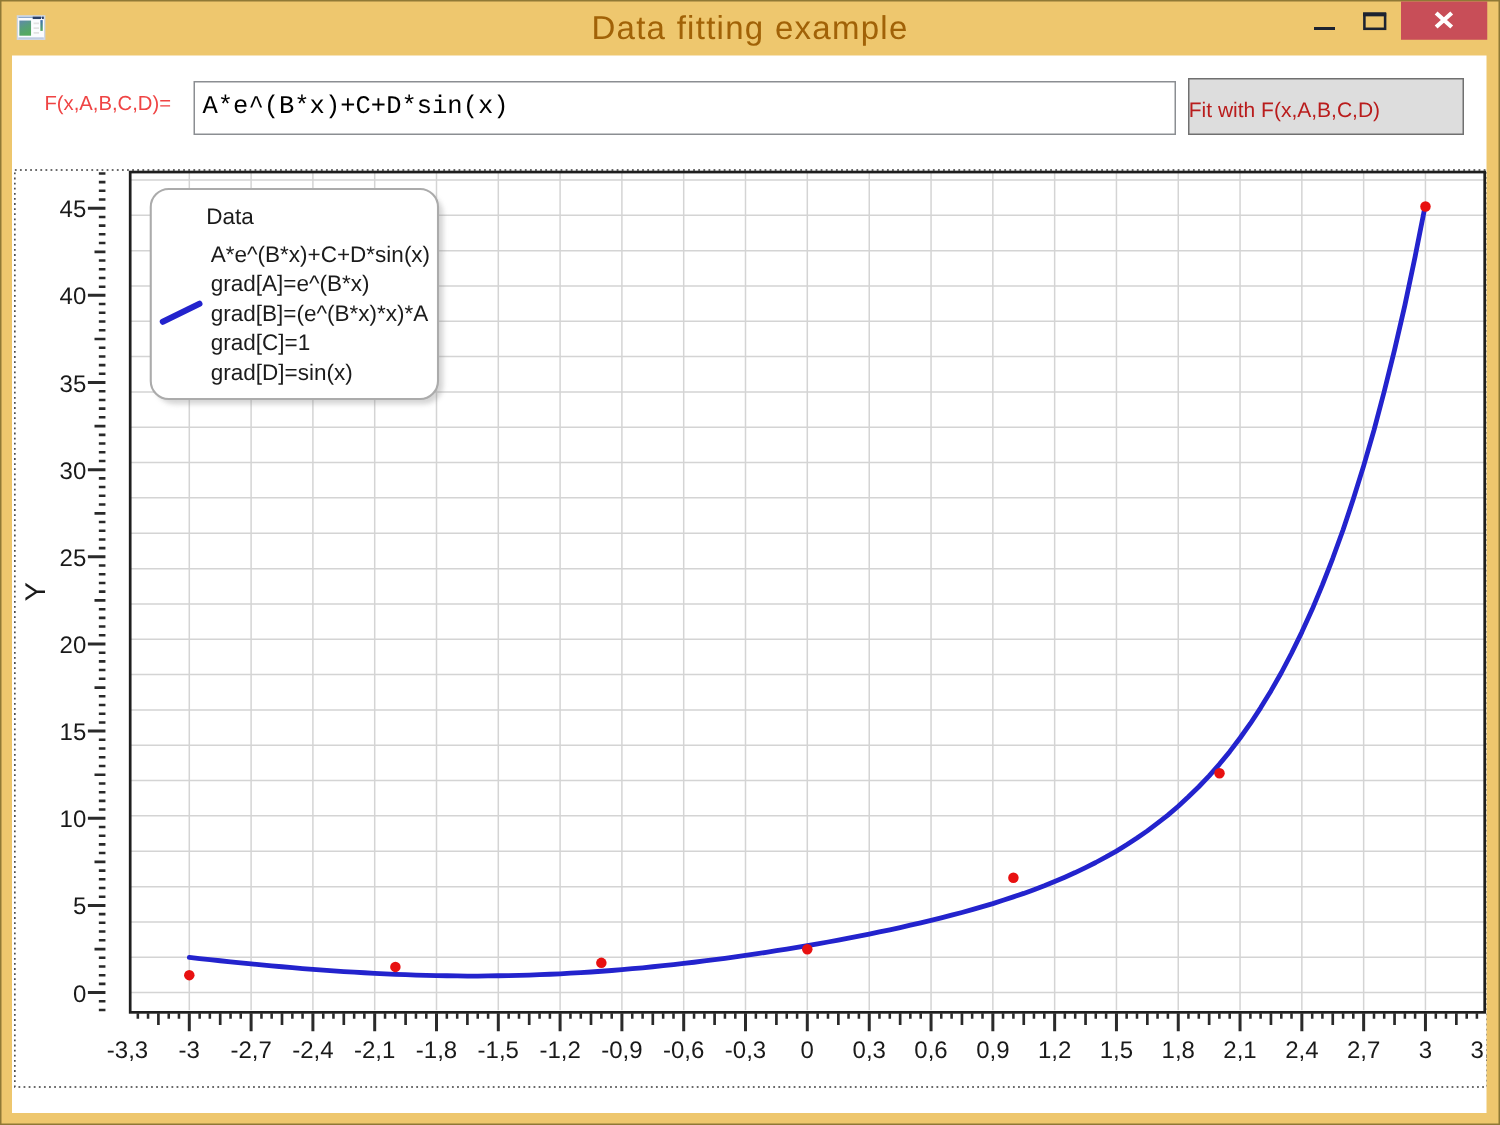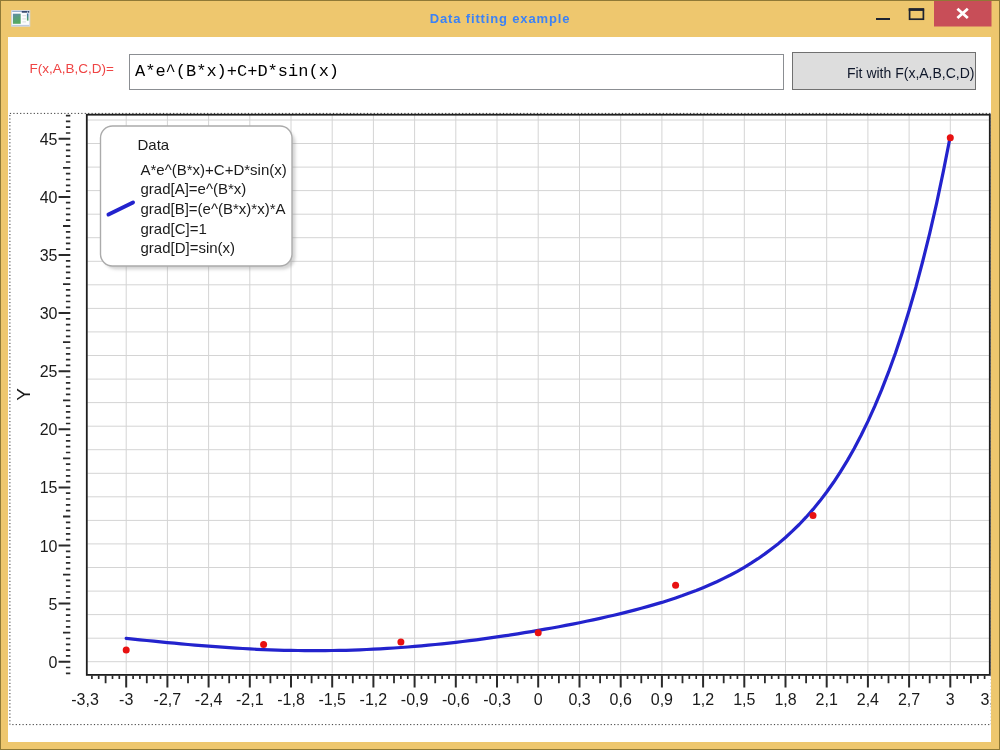--- a/index.html
+++ b/index.html
@@ -1,20 +1,20 @@
 <!DOCTYPE html>
 <html><head><meta charset="utf-8"><style>
 * { margin:0; padding:0; box-sizing:border-box; }
 html,body { width:1000px; height:750px; overflow:hidden; font-family:"Liberation Sans",sans-serif; }
 .window { position:absolute; left:0; top:0; width:1000px; height:750px; background:#eec76e; border:1px solid #8f7936; }
-.title { position:absolute; left:0; top:0; height:37px; line-height:37px; width:100%; text-align:center; font-size:13px; letter-spacing:0.85px; color:#3b82f6;font-weight:bold; }
+.title { position:absolute; left:0; top:0; height:37px; line-height:37px; width:100%; text-align:center; font-size:22px; letter-spacing:0.85px; color:#a16207; }
 .content { position:absolute; left:8px; top:37px; width:983px; height:704.5px; background:#fff; }
 .lbl { position:absolute; left:20px; top:60.5px; width:94px; text-align:right; font-size:13.5px; color:#ef4444; }
 .tbox { position:absolute; left:129px; top:53.5px; width:655px; height:36px; border:1px solid #8b8e92; background:#fff; font-family:"Liberation Mono",monospace; font-size:17px; color:#000; line-height:34px; padding-left:5px; white-space:pre; }
-.btn { position:absolute; left:791.5px; top:52px; width:184px; height:38px; background:#dddddd; border:1px solid #707070; font-size:14px; color:#0f172a; text-align:right; line-height:40px; }
+.btn { position:absolute; left:791.5px; top:52px; width:184px; height:38px; background:#dddddd; border:1px solid #707070; font-size:14px; color:#b91c1c; text-align:left; line-height:40px; }
 .minb { position:absolute; left:875.8px; top:17.6px; width:14px; height:2.7px; background:#1d2330; }
 .chartsvg { position:absolute; left:0; top:0; }
 </style></head><body>
 <div class="window"></div>
 <div class="content"></div>
 <svg class="chartsvg" width="1000" height="750" viewBox="0 0 1000 750">
 <defs>
       <clipPath id="cc">
         <rect x="8" y="37" width="983" height="704.5"></rect>
       </clipPath>

